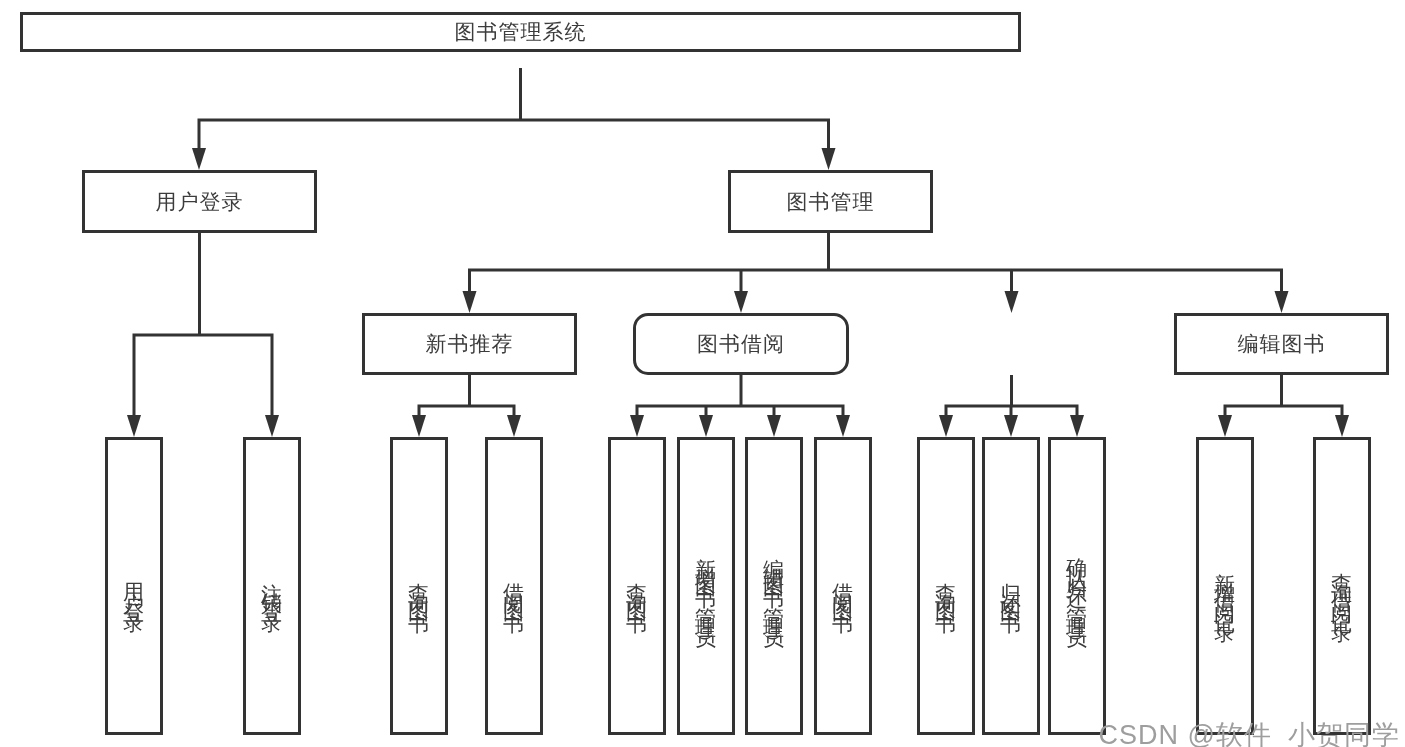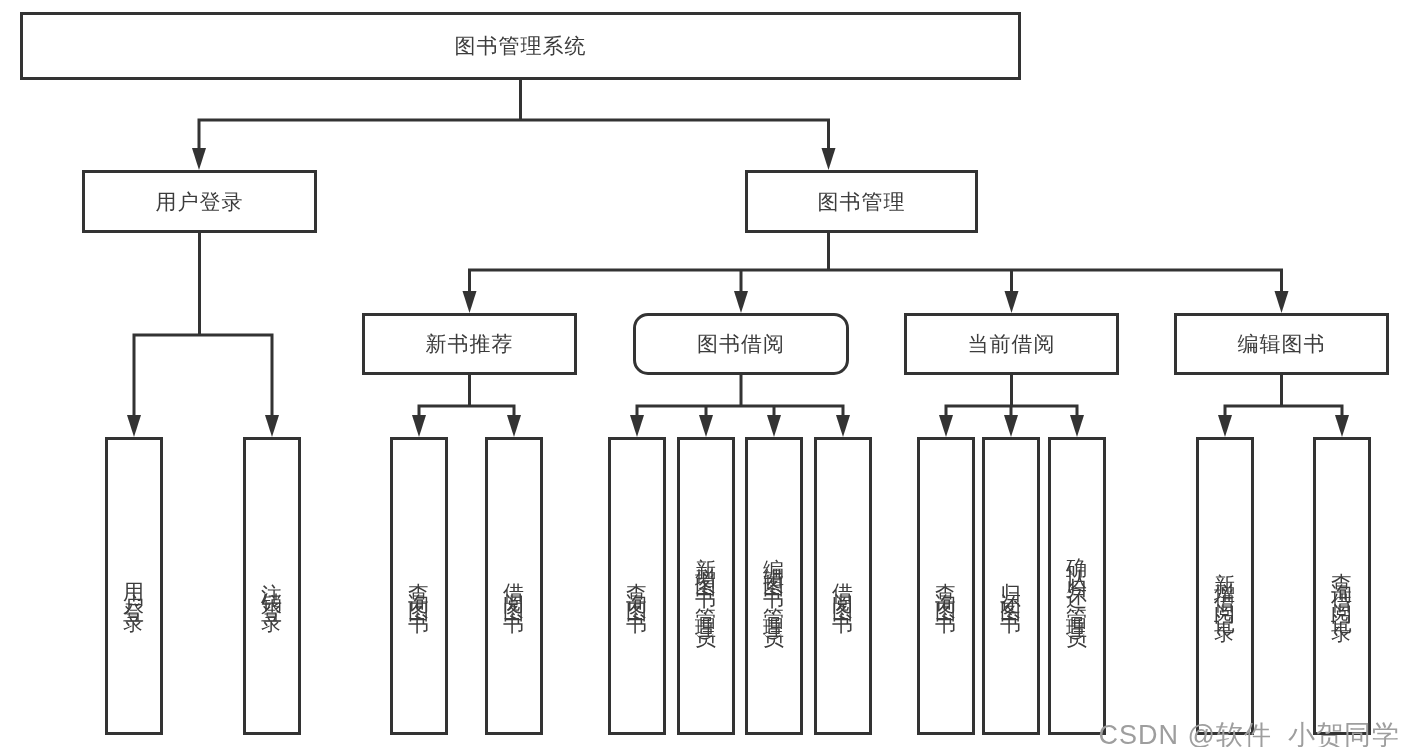--- a/index.html
+++ b/index.html
@@ -22,21 +22,21 @@
     box-sizing: border-box;
     border: 3px solid #333333;
     background: #ffffff;
     display: flex;
     align-items: center;
     justify-content: center;
     color: #3c3c3c;
     text-align: center;
   }
   .h-node { font-size: 21px; letter-spacing: 1px; }
-  .root-node { left: 20px; top: 12px; width: 1001px; height: 68px; }
+  .root-node { left: 20px; top: 12px; width: 1001px; height: 40px; }
   .lvl-node { height: 63px; }
   .leaf { top: 437px; width: 58px; height: 298px; }
   .vtext {
     writing-mode: vertical-rl;
     text-orientation: mixed;
     font-size: 21px;
     letter-spacing: 10px;
     line-height: 1;
     color: #3c3c3c;
   }
@@ -118,32 +118,29 @@
     </g>
   </svg>
 
   <div class="node h-node root-node">
     <span>图书管理系统</span>
   </div>
 
   <div class="node h-node lvl-node" style="left:82px; top:170px; width:235px;">
     <span>用户登录</span>
   </div>
-  <div class="node h-node lvl-node" style="left:745px; top:170px; width:233px;">
+  <div class="node h-node lvl-node" style="left:728px; top:170px; width:205px;">
     <span>图书管理</span>
   </div>
 
   <div class="node h-node" style="left:362px; top:313px; width:215px; height:62px;">
     <span>新书推荐</span>
   </div>
   <div class="node h-node" style="left:633px; top:313px; width:216px; height:62px;border-radius:15px;">
     <span>图书借阅</span>
-  </div>
-  <div class="node h-node" style="left:904px; top:313px; width:215px; height:62px;">
-    <span>当前借阅</span>
   </div>
   <div class="node h-node" style="left:1174px; top:313px; width:215px; height:62px;">
     <span>编辑图书</span>
   </div>
 
   <div class="node leaf" style="left:105px;">
     <span class="vtext">用户登录</span>
   </div>
   <div class="node leaf" style="left:243px;">
     <span class="vtext">注销登录</span>

